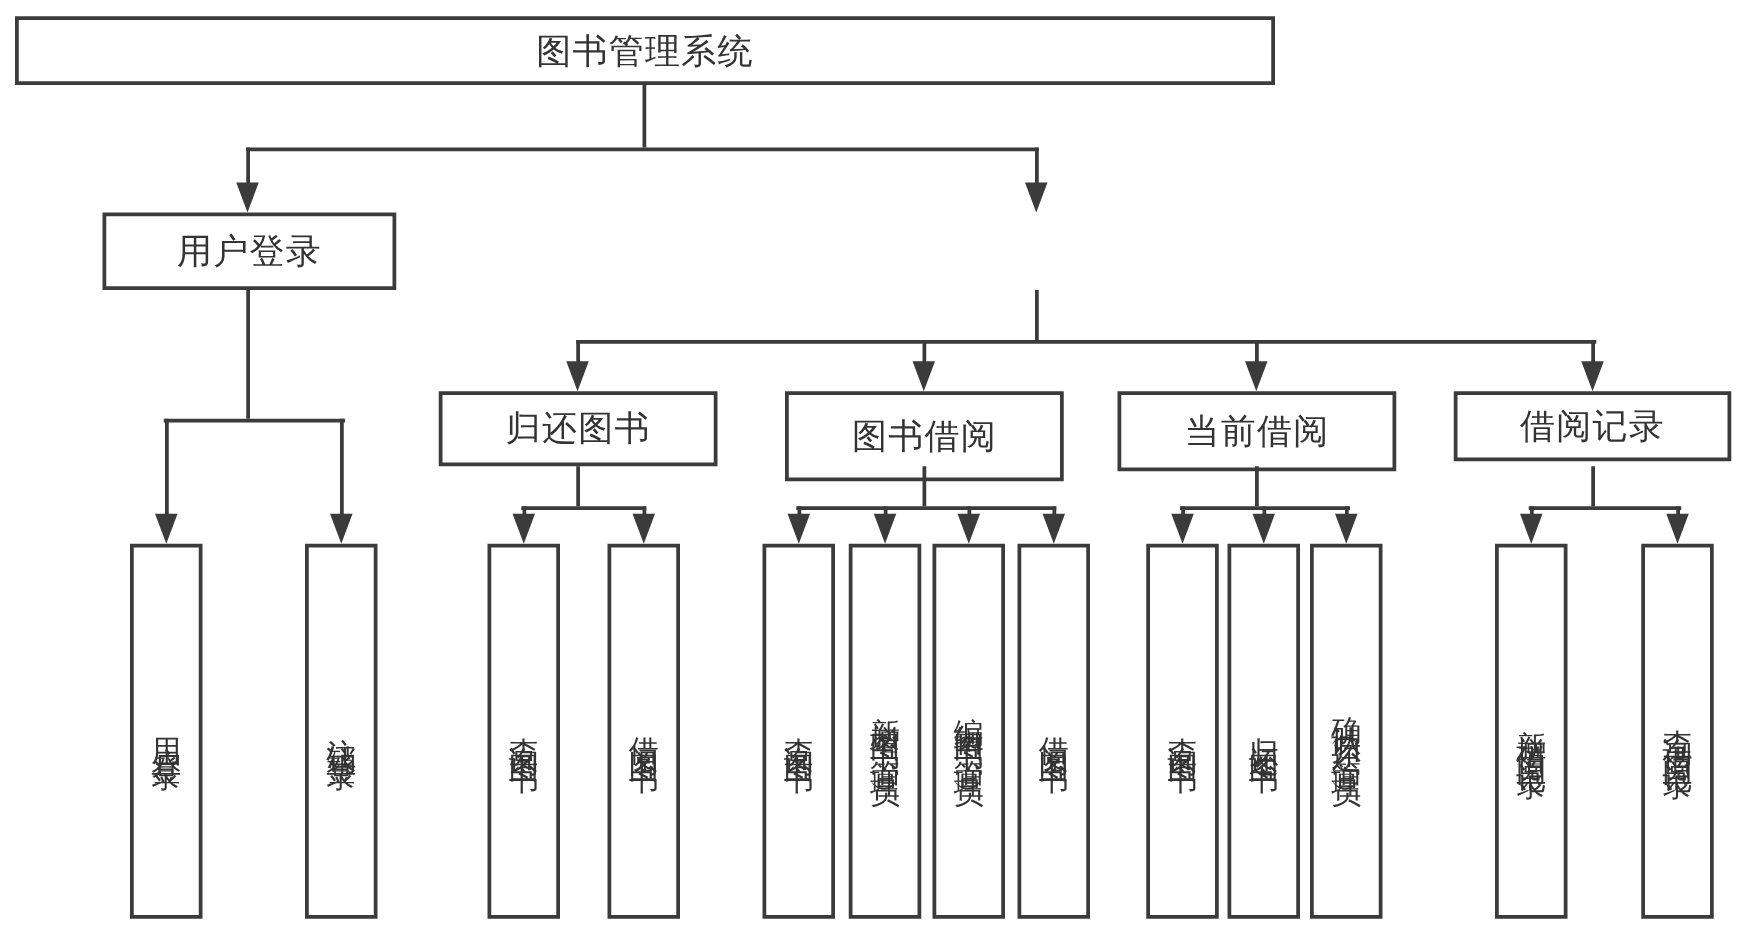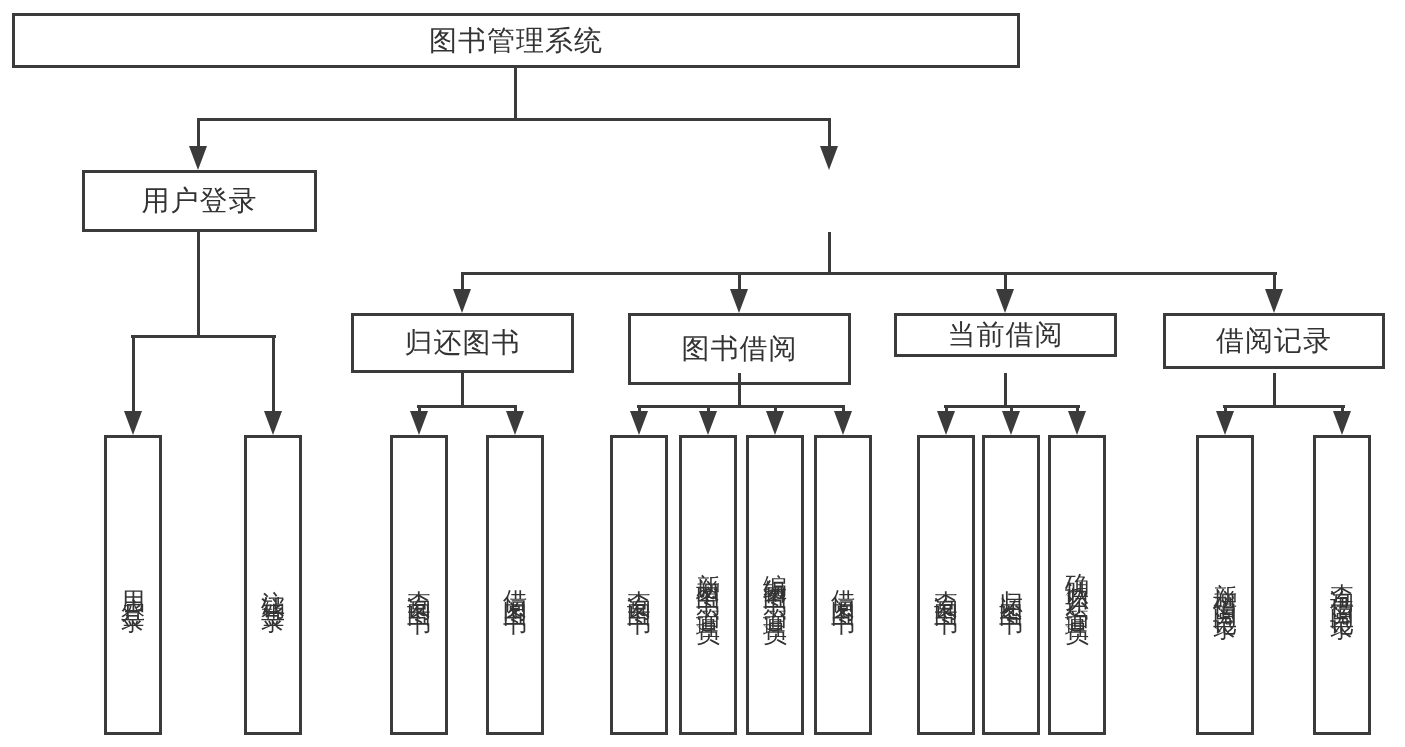--- a/index.html
+++ b/index.html
@@ -63,21 +63,21 @@
   <div class="arrow" style="left:453px;top:289px"></div>
   <div class="line" style="left:738px;top:272px;width:3px;height:19px"></div>
   <div class="arrow" style="left:730px;top:289px"></div>
   <div class="line" style="left:1004px;top:272px;width:3px;height:19px"></div>
   <div class="arrow" style="left:996px;top:289px"></div>
   <div class="line" style="left:1273px;top:272px;width:3px;height:19px"></div>
   <div class="arrow" style="left:1265px;top:289px"></div>
 
   <div class="box" style="left:351px;top:313px;width:223px;height:60px">归还图书</div>
   <div class="box" style="left:628px;top:313px;width:223px;height:72px">图书借阅</div>
-  <div class="box" style="left:894px;top:313px;width:223px;height:44px">当前借阅</div>
+  <div class="box" style="left:894px;top:313px;width:223px;height:64px">当前借阅</div>
   <div class="box" style="left:1163px;top:313px;width:222px;height:56px">借阅记录</div>
 
   <div class="line" style="left:461px;top:373px;width:3px;height:32px"></div>
   <div class="line" style="left:417px;top:405px;width:100px;height:3px"></div>
   <div class="line" style="left:418px;top:405px;width:3px;height:8px"></div>
   <div class="arrow" style="left:410px;top:411px"></div>
   <div class="line" style="left:514px;top:405px;width:3px;height:8px"></div>
   <div class="arrow" style="left:506px;top:411px"></div>
 
   <div class="line" style="left:738px;top:373px;width:3px;height:32px"></div>

